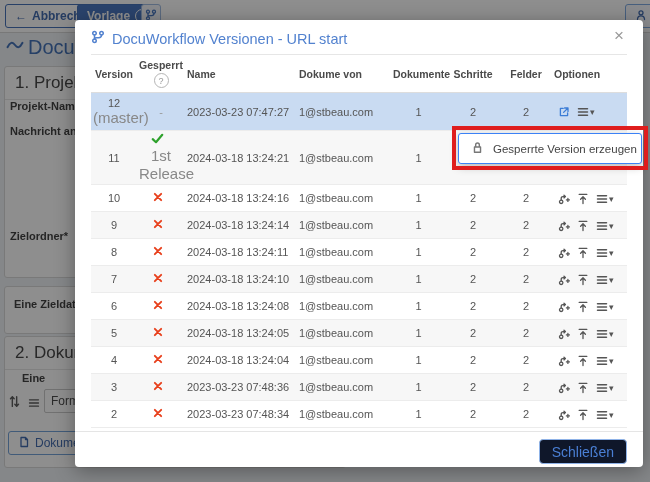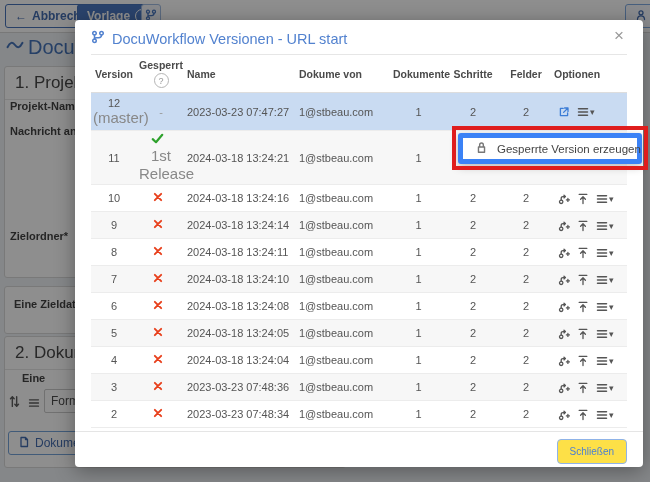--- a/index.html
+++ b/index.html
@@ -61,25 +61,25 @@
   .v-sub,.g-sub{font-size:15px;color:#888;line-height:1.2;}
   .dash{color:#999;}
   .q-circle{display:inline-flex;align-items:center;justify-content:center;width:13px;height:13px;
     border:1px solid #b5b5b5;border-radius:50%;color:#999;font-size:9px;font-weight:normal;margin-top:2px;}
   .opt-cell span{display:inline-flex;align-items:center;vertical-align:middle;}
   .icon-btn{cursor:pointer;margin-right:7px;}
   .caret{font-size:9px;color:#555;margin-left:1px;}
   .menu-group{cursor:pointer;}
   .modal-footer{position:absolute;left:0;right:0;top:411px;bottom:0;border-top:1px solid #e5e5e5;}
   .btn-schliessen{position:absolute;right:16px;top:7px;height:25px;padding:4px 12px;
-    border:1px solid #8fb3e8;border-radius:4px;background:#fde047;color:#4a7fd4;font-size:10px;
+    border:1px solid #8fb3e8;border-radius:4px;background:#0f172a;color:#4a7fd4;font-size:14px;
     font-family:inherit;cursor:pointer;}
   
   .dropdown{position:absolute;left:458px;top:133px;width:184px;height:31px;background:#fff;
-    border:5px solid #3b82f6;border-radius:3px;box-shadow:0 3px 8px rgba(0,0,0,.25);z-index:30;
+    border:1px solid #3b82f6;border-radius:3px;box-shadow:0 3px 8px rgba(0,0,0,.25);z-index:30;
     display:flex;align-items:center;padding-left:12px;box-sizing:border-box;gap:9px;}
   .dropdown-label{font-size:11.5px;color:#444;white-space:nowrap;}
   .red-box{position:absolute;left:452px;top:126px;width:196px;height:44px;box-sizing:border-box;
     border:4px solid #df1d1d;z-index:40;pointer-events:none;}
 </style>
 </head>
 <body>
 
 <div class="screen">
 

